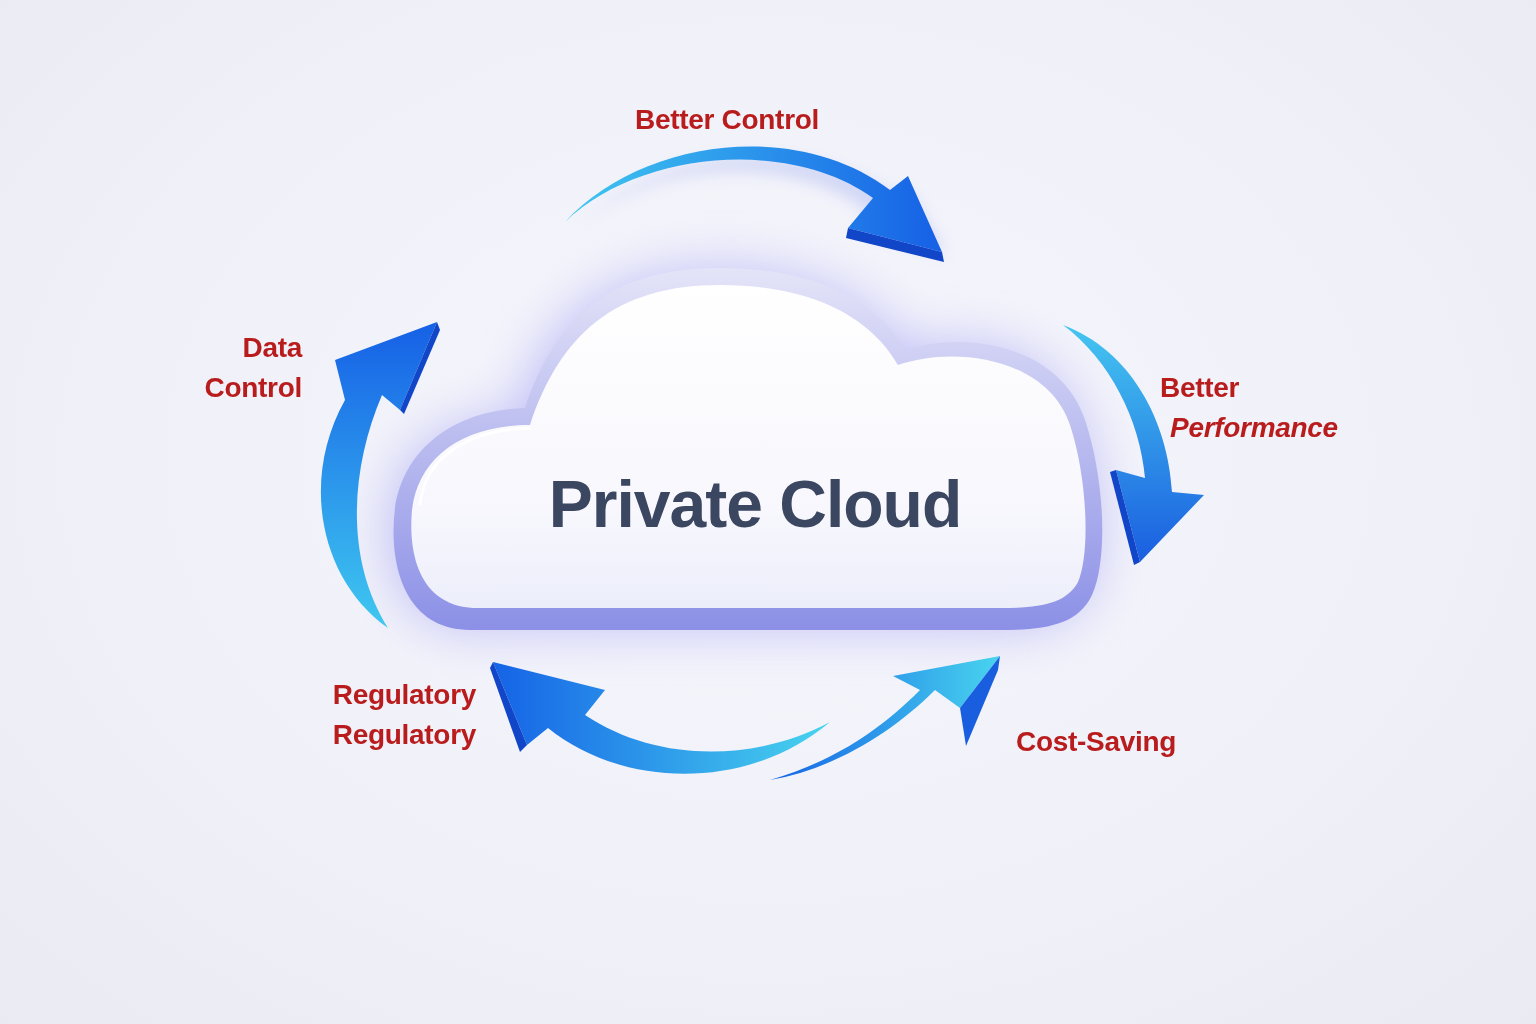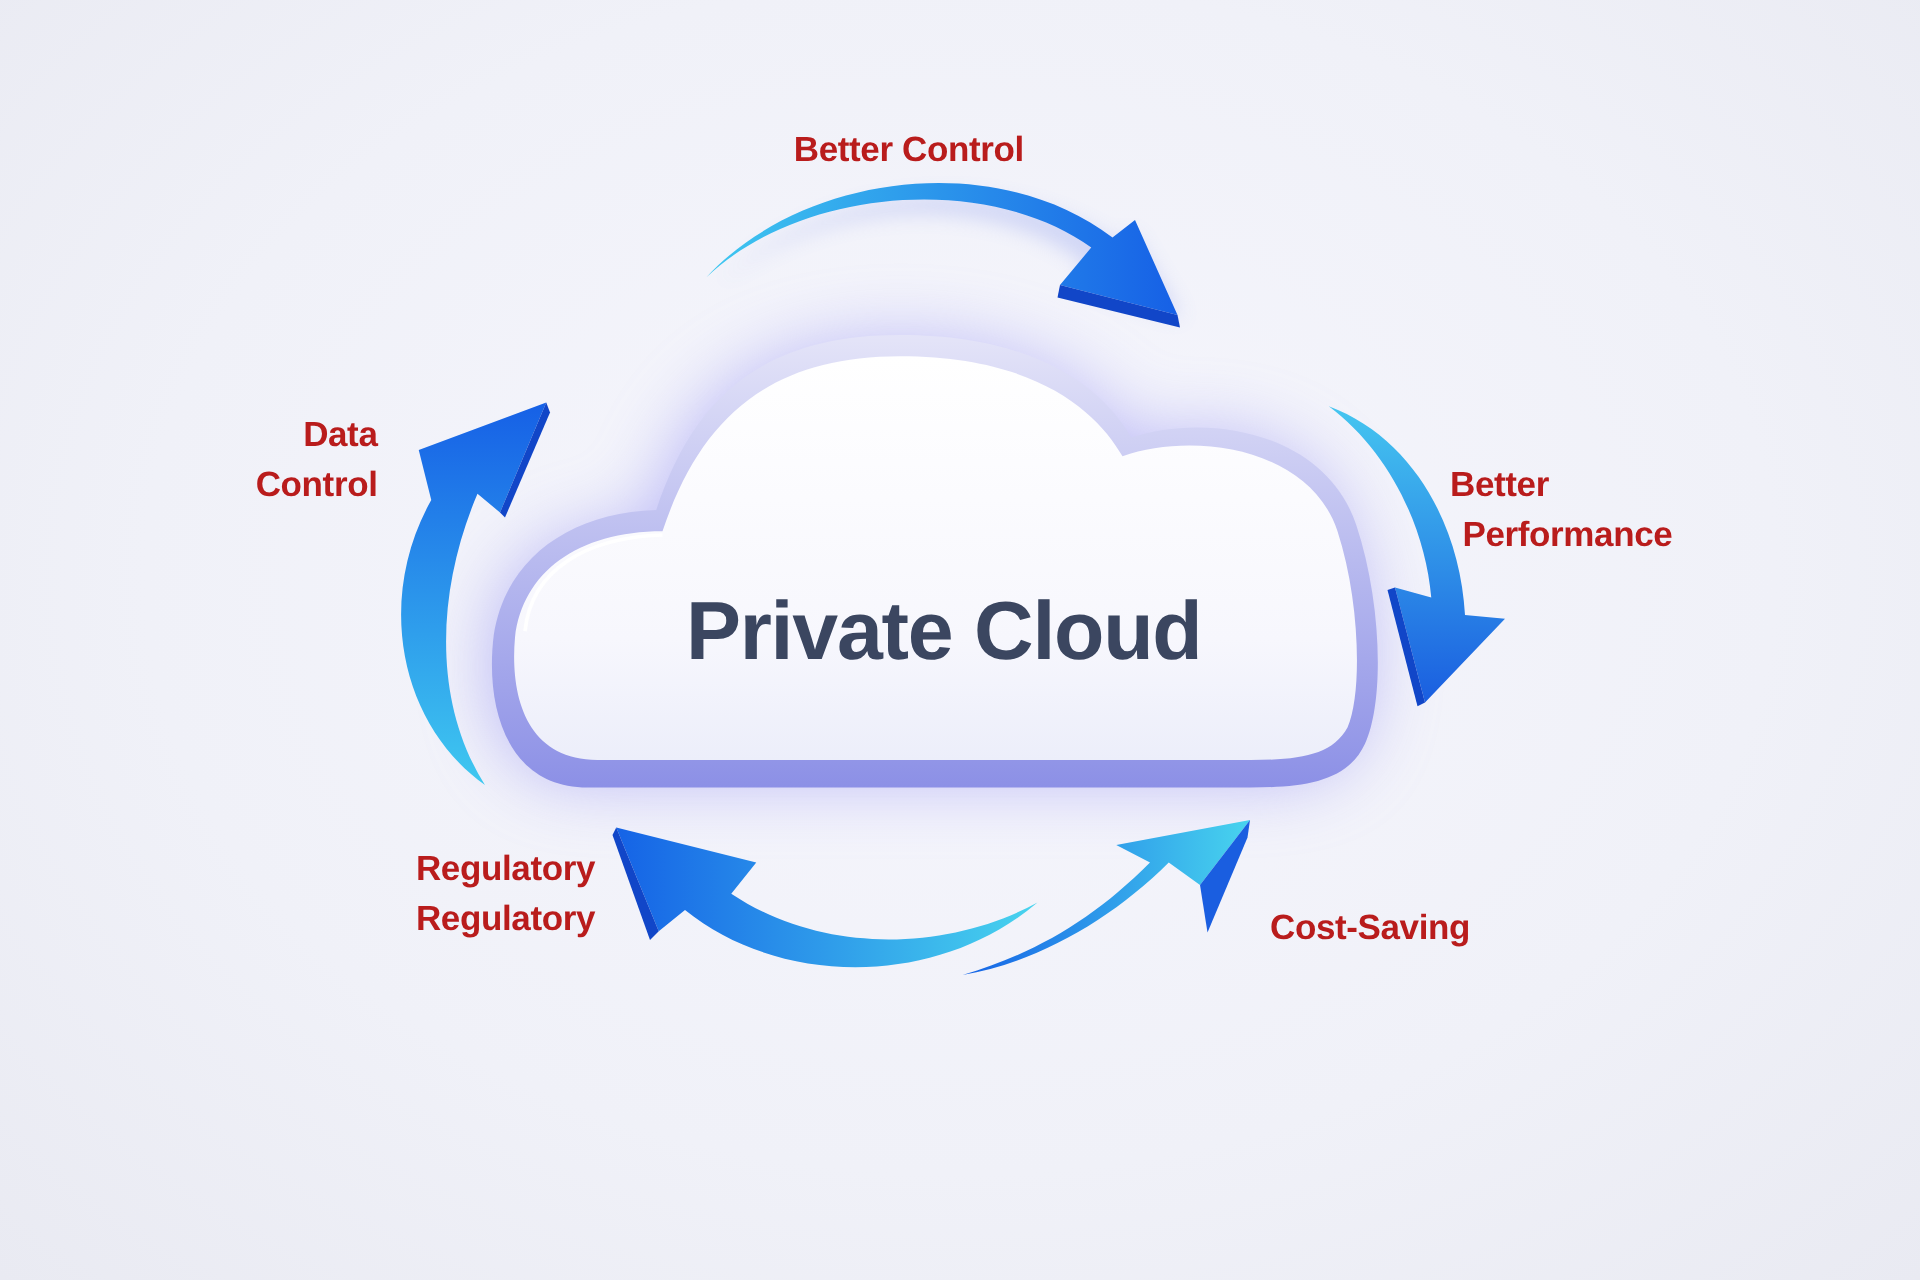--- a/index.html
+++ b/index.html
@@ -99,21 +99,21 @@
   </svg>
 
   <div class="center-title">Private Cloud</div>
 
   <div class="label" style="left:635px; top:100px;">
     <div>Better Control</div>
   </div>
 
   <div class="label" style="left:1160px; top:328px;margin-top:40px;">
     <div>Better</div>
-    <div style="margin-left:10px;">Performance</div>
+    <div style="margin-left:10px;font-style:italic;">Performance</div>
   </div>
 
   <div class="label" style="left:1016px; top:674px;margin-top:48px;">
     <div>Cost-Saving</div>
   </div>
 
   <div class="label right-align" style="left:280px; top:675px; width:196px;">
     <div>Regulatory</div>
     <div>Regulatory</div>
   </div>

